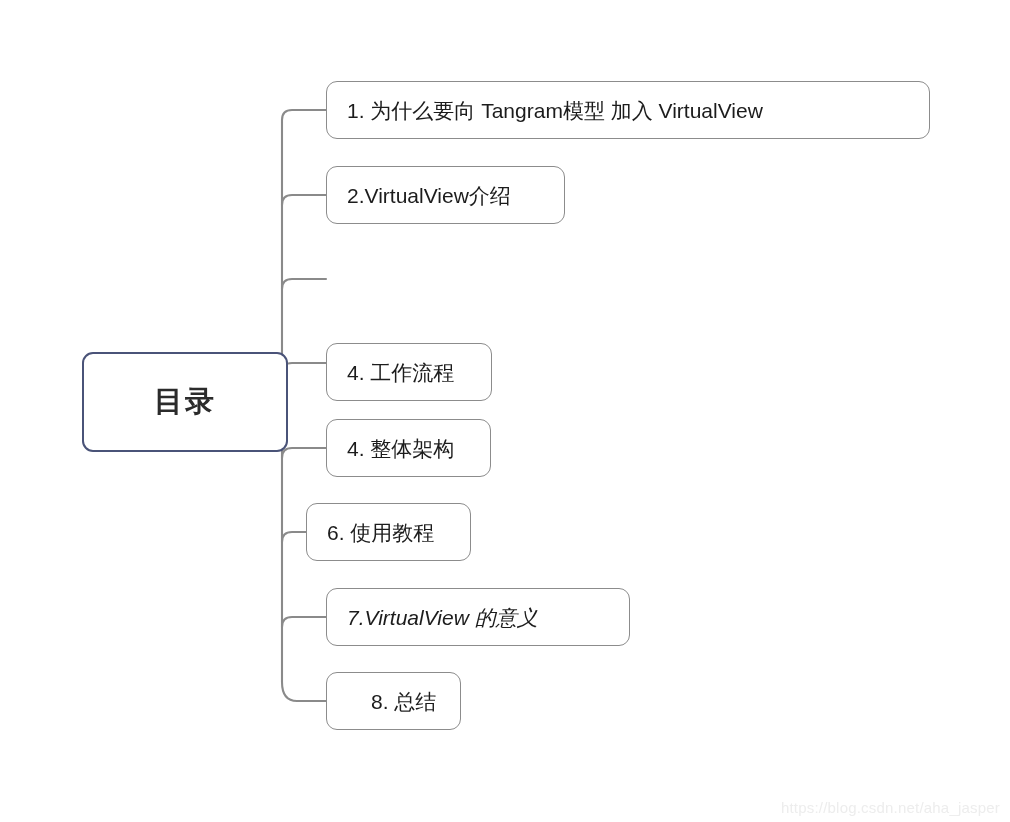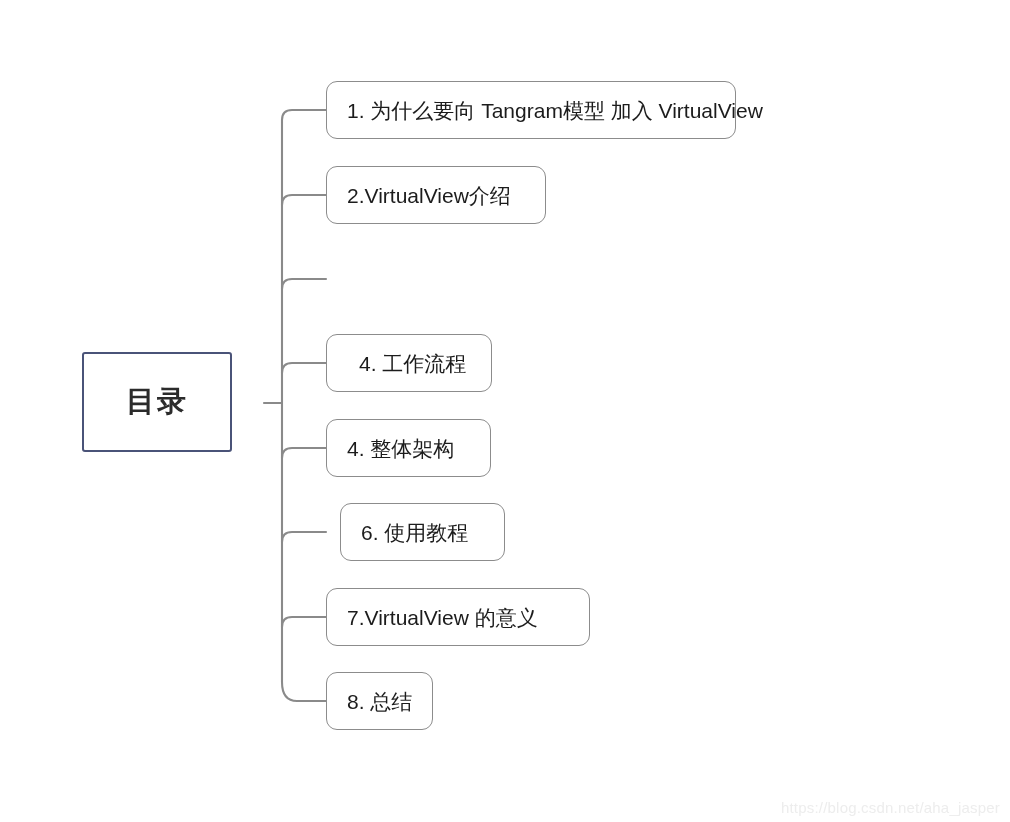--- a/index.html
+++ b/index.html
@@ -28,25 +28,25 @@
     width: 1010px;
     height: 822px;
     pointer-events: none;
   }
 
   
   .root-node {
     position: absolute;
     left: 82px;
     top: 352px;
-    width: 150px;
+    width: 206px;
     height: 100px;
     box-sizing: border-box;
     border: 2px solid #4a5378;
-    border-radius: 3px;
+    border-radius: 11px;
     background: #ffffff;
     display: flex;
     align-items: center;
     justify-content: center;
   }
   .root-label {
     font-size: 29px;
     font-weight: bold;
     color: #2b2b2b;
     letter-spacing: 2px;
@@ -105,44 +105,44 @@
       <path d="M 282 627 Q 282 617 292 617 H 326"></path>
 
       <path d="M 282 682 Q 282 701 297 701 H 326"></path>
     </g>
   </svg>
 
   <div class="root-node">
     <span class="root-label">目录</span>
   </div>
 
-  <div class="branch-node" style="left:326px; top:81px; width:410px;">
+  <div class="branch-node" style="left:326px; top:81px; width:604px;">
     <span class="branch-label">1. 为什么要向 Tangram模型 加入 VirtualView</span>
   </div>
 
-  <div class="branch-node" style="left:326px; top:166px; width:220px;">
+  <div class="branch-node" style="left:326px; top:166px; width:239px;">
     <span class="branch-label">2.VirtualView介绍</span>
   </div>
 
 
-  <div class="branch-node" style="left:326px; top:334px; width:166px;padding-left:12px;">
+  <div class="branch-node" style="left:326px; top:343px; width:166px;">
     <span class="branch-label">4. 工作流程</span>
   </div>
 
   <div class="branch-node" style="left:326px; top:419px; width:165px;">
     <span class="branch-label">4. 整体架构</span>
   </div>
 
-  <div class="branch-node" style="left:340px; top:503px; width:165px;">
+  <div class="branch-node" style="left:306px; top:503px; width:165px;">
     <span class="branch-label">6. 使用教程</span>
   </div>
 
-  <div class="branch-node" style="left:326px; top:588px; width:264px;">
+  <div class="branch-node" style="left:326px; top:588px; width:304px;font-style:italic;">
     <span class="branch-label">7.VirtualView 的意义</span>
   </div>
 
-  <div class="branch-node" style="left:326px; top:672px; width:107px;">
+  <div class="branch-node" style="left:326px; top:672px; width:135px;padding-left:24px;">
     <span class="branch-label">8. 总结</span>
   </div>
 
   <div class="watermark">https://blog.csdn.net/aha_jasper</div>
 
 </div>
 
 </body></html>

